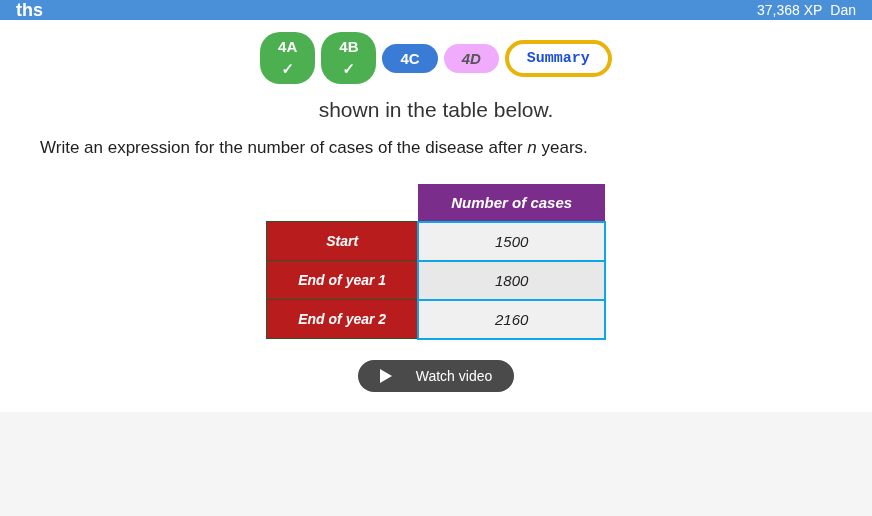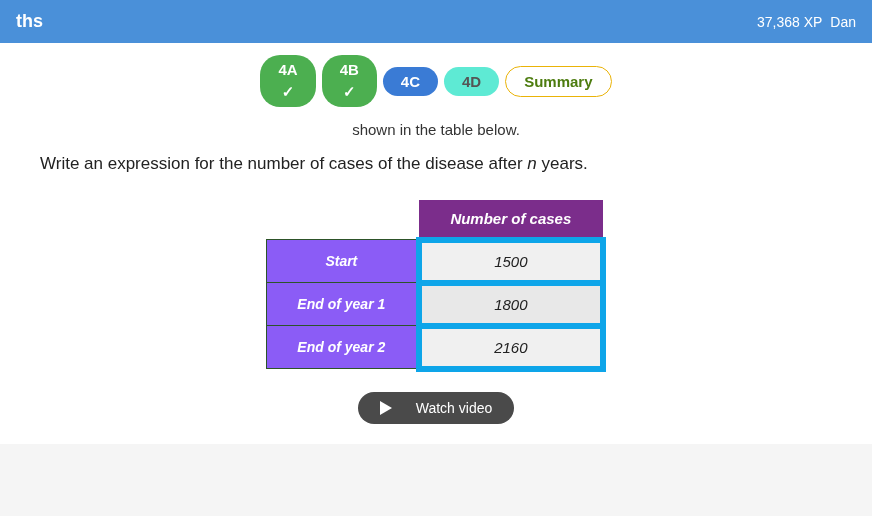--- a/index.html
+++ b/index.html
@@ -9,21 +9,21 @@
       height: 516px;
       overflow: hidden;
       font-family: Arial, sans-serif;
       background: #f5f5f5;
       position: relative;
     }
 
     
     .top-bar {
       background: #4a90d9;
-      height: 43px;
+      height: 20px;
       display: flex;
       align-items: center;
       justify-content: space-between;
       padding: 0 16px;
     }
 
     .top-bar-left {
       color: white;
       font-size: 18px;
       font-weight: bold;
@@ -65,38 +65,40 @@
       color: white;
       flex-direction: column;
     }
 
     .tab-active {
       background: #3a7bd5;
       color: white;
     }
 
     .tab-inactive {
-      background: #5eead4;
+      background: #f0abfc;
       color: #555;
+      font-style: italic;
     }
 
     .tab-summary {
       background: white;
-      color: #4d7c0f;
-      border: 1px solid #eab308;
+      color: #1d4ed8;
+      border: 4px solid #eab308;
+      font-family: Liberation Mono, monospace;
     }
 
     
     .content {
       background: white;
       padding: 0 40px 20px 40px;
     }
 
     .partial-text {
-      font-size: 15px;
+      font-size: 21px;
       color: #333;
       padding: 6px 0 14px 0;
       text-align: center;
     }
 
     .question-text {
       font-size: 17px;
       color: #222;
       margin-bottom: 24px;
       line-height: 1.4;
@@ -122,37 +124,37 @@
     .col-header {
       background: #7b2d8b;
       color: white;
       font-weight: 700;
       font-size: 15px;
       padding: 10px 24px;
       text-align: center;
     }
 
     .row-label {
-      background: #8b5cf6;
+      background: #b91c1c;
       color: white;
       font-weight: 600;
       font-size: 14px;
       padding: 4px 24px;
       text-align: center;
       border: 1px solid #2d5429;
     }
 
     .row-value {
       background: #f0f0f0;
       color: #222;
       font-size: 15px;
       font-weight: 500;
       padding: 10px 40px;
       text-align: center;
-      border: 6px solid #0ea5e9;
+      border: 2px solid #0ea5e9;
     }
 
     .row-value-alt {
       background: #e8e8e8;
     }
 
     
     .watch-video-btn {
       display: flex;
       align-items: center;

